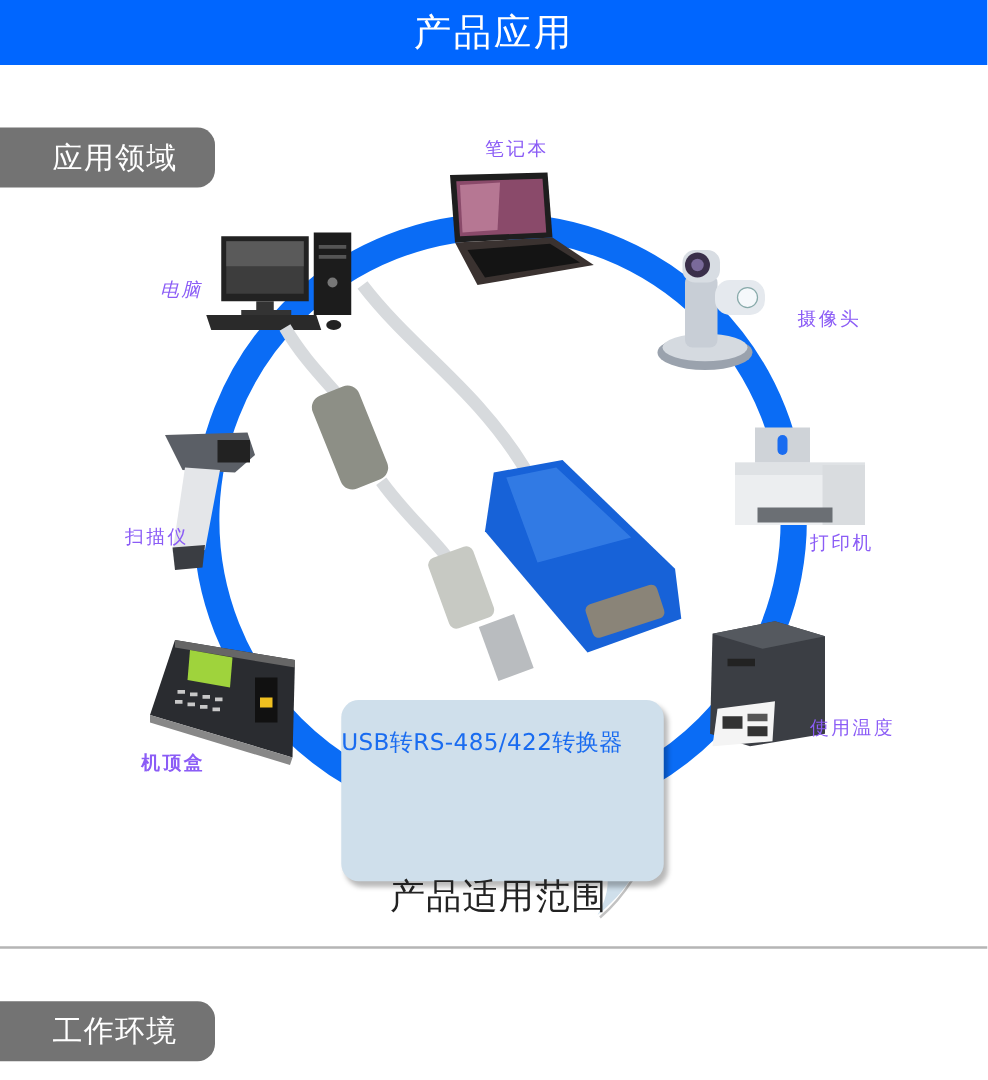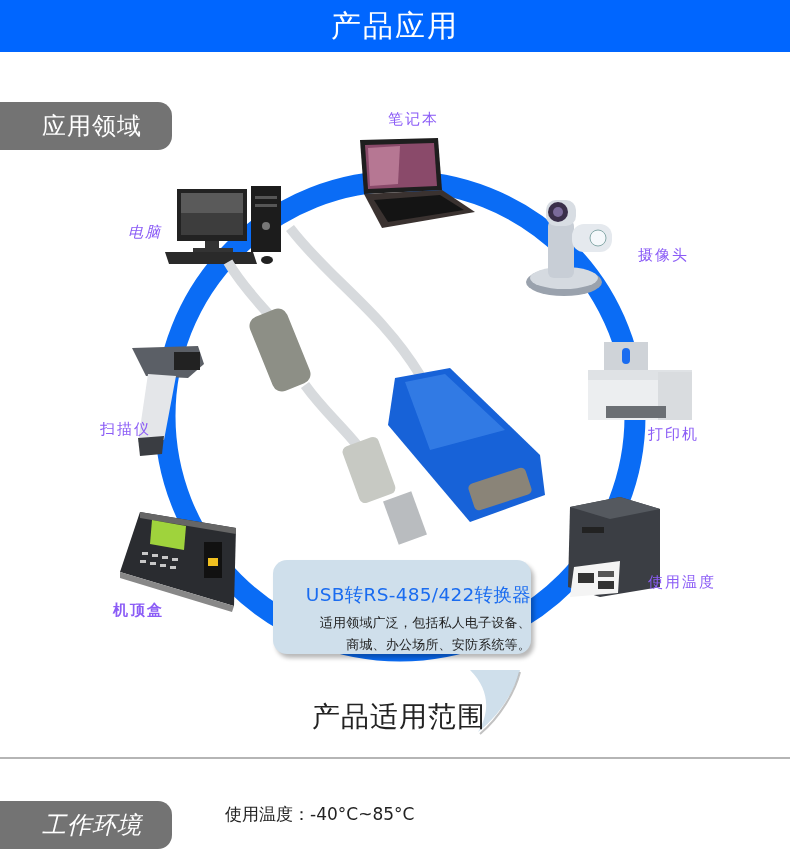--- a/index.html
+++ b/index.html
@@ -12,33 +12,33 @@
     font-size: 30px; letter-spacing: 2px;
   }
 
   .section-pill {
     position: absolute; left: 0; height: 48px; width: 172px;
     background: #737373; color: #fff; border-radius: 0 14px 14px 0;
     display: flex; align-items: center; justify-content: center;
     font-size: 24px; letter-spacing: 1px; padding-left: 12px;
   }
   .pill-app { top: 102px; }
-  .pill-env { top: 801px; font-style: italic; }
+  .pill-env { top: 801px; }
 
   .ring-svg { position: absolute; left: 0; top: 0; }
 
   .label {
     position: absolute; font-size: 15px; color: #8b5cf6; white-space: nowrap; letter-spacing: 2px;
   }
 
   .bubble {
-    position: absolute; left: 273px; top: 560px; width: 258px; height: 94px;
+    position: absolute; left: 273px; top: 560px; width: 258px; height: 145px;
     background: #cfdfeb; border-radius: 14px;
     box-shadow: 3px 4px 4px rgba(0,0,0,0.28);
-    text-align: right; padding-top: 22px;
+    text-align: left; padding-top: 22px;
   }
   .bubble-title { color: #1a6cf0; font-size: 18.5px; letter-spacing: 0.3px; line-height: 26px; }
   .bubble-desc { color: #222; font-size: 13px; line-height: 22px; margin-top: 4px; letter-spacing: 0.2px; }
 
   .bubble-caption {
     position: absolute; left: 312px; top: 698px; font-size: 28px; color: #222; letter-spacing: 1px;
   }
 
   .divider { position: absolute; left: 0; top: 757px; width: 790px; height: 2px; background: #b5b5b5; }
 
@@ -156,30 +156,23 @@
 <span class="label" style="left:113px; top:601px;font-weight:bold;">机顶盒</span>
 <span class="label" style="left:65px; top:420px;margin-left:35px;">扫描仪</span>
 <span class="label" style="left:128px; top:223px;font-style:italic;">电脑</span>
 
 <svg class="ring-svg" width="790" height="760">
   <path d="M470 670 L520 670 C515 690, 500 715, 478 732 C490 712, 490 690, 470 670 Z" fill="#cfdfeb" stroke="none"></path>
   <path d="M520 672 C515 692, 500 717, 480 734" stroke="#9a9a9a" stroke-width="2" fill="none" opacity="0.6"></path>
 </svg>
 <div class="bubble">
   <div class="bubble-title">USB转RS-485/422转换器</div>
-  <div class="bubble-desc">
-    <div>适用领域广泛，包括私人电子设备、</div>
-    <div>商城、办公场所、安防系统等。</div>
-  </div>
 </div>
 <div class="bubble-caption">产品适用范围</div>
 
 <div class="divider"></div>
 
 <div class="section-pill pill-env">
   <span>工作环境</span>
 </div>
 
 <div class="env-lines">
-  <div>
-    <span>使用温度：</span><span>-40°C~85°C</span>
-  </div>
 </div>
 
 </body></html>

